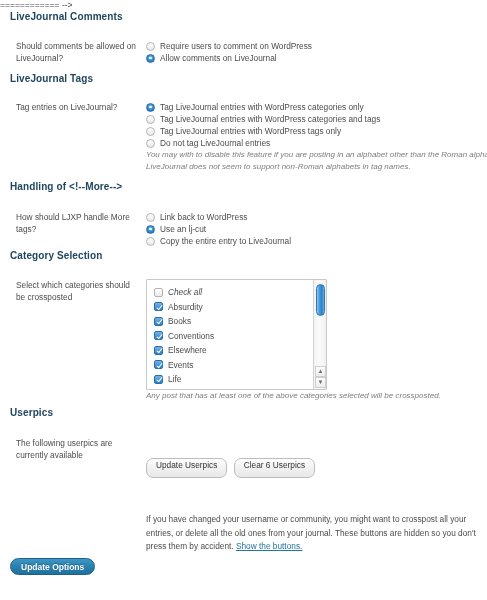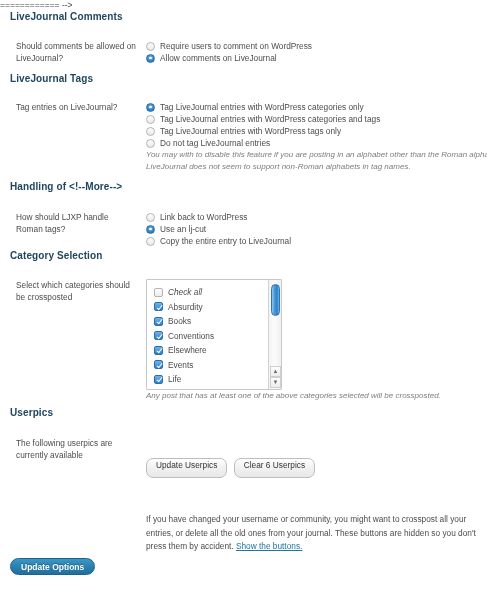--- a/index.html
+++ b/index.html
@@ -305,21 +305,21 @@
       <span class="radio"></span>
       <span class="lbl">Do not tag LiveJournal entries</span>
     </div>
     <div class="note">You may with to disable this feature if you are posting in an alphabet other than the Roman alphabet.</div>
     <div class="note">LiveJournal does not seem to support non-Roman alphabets in tag names.</div>
   </div>
 
    ============ --&gt;
   <div class="section-head" style="top:181px;">Handling of &lt;!--More--&gt;</div>
 
-  <div class="row-label" style="top:211px;">How should LJXP handle Roman tags?</div>
+  <div class="row-label" style="top:211px;">How should LJXP handle More tags?</div>
 
   <div class="field" style="top:211px;">
     <div class="opt">
       <span class="radio"></span>
       <span class="lbl">Link back to WordPress</span>
     </div>
     <div class="opt">
       <span class="radio on"></span>
       <span class="lbl">Use an lj-cut</span>
     </div>
@@ -327,21 +327,21 @@
       <span class="radio"></span>
       <span class="lbl">Copy the entire entry to LiveJournal</span>
     </div>
   </div>
 
   
   <div class="section-head" style="top:250px;">Category Selection</div>
 
   <div class="row-label" style="top:279px;">Select which categories should be crossposted</div>
 
-  <div class="listbox" style="top:279px; width:136px; height:111px;">
+  <div class="listbox" style="top:279px; width:181px; height:111px;">
     <div class="rows">
       <div class="opt italic">
         <span class="cbox"></span>
         <span class="lbl">Check all</span>
       </div>
       <div class="opt">
         <span class="cbox on"></span>
         <span class="lbl">Absurdity</span>
       </div>
       <div class="opt">

